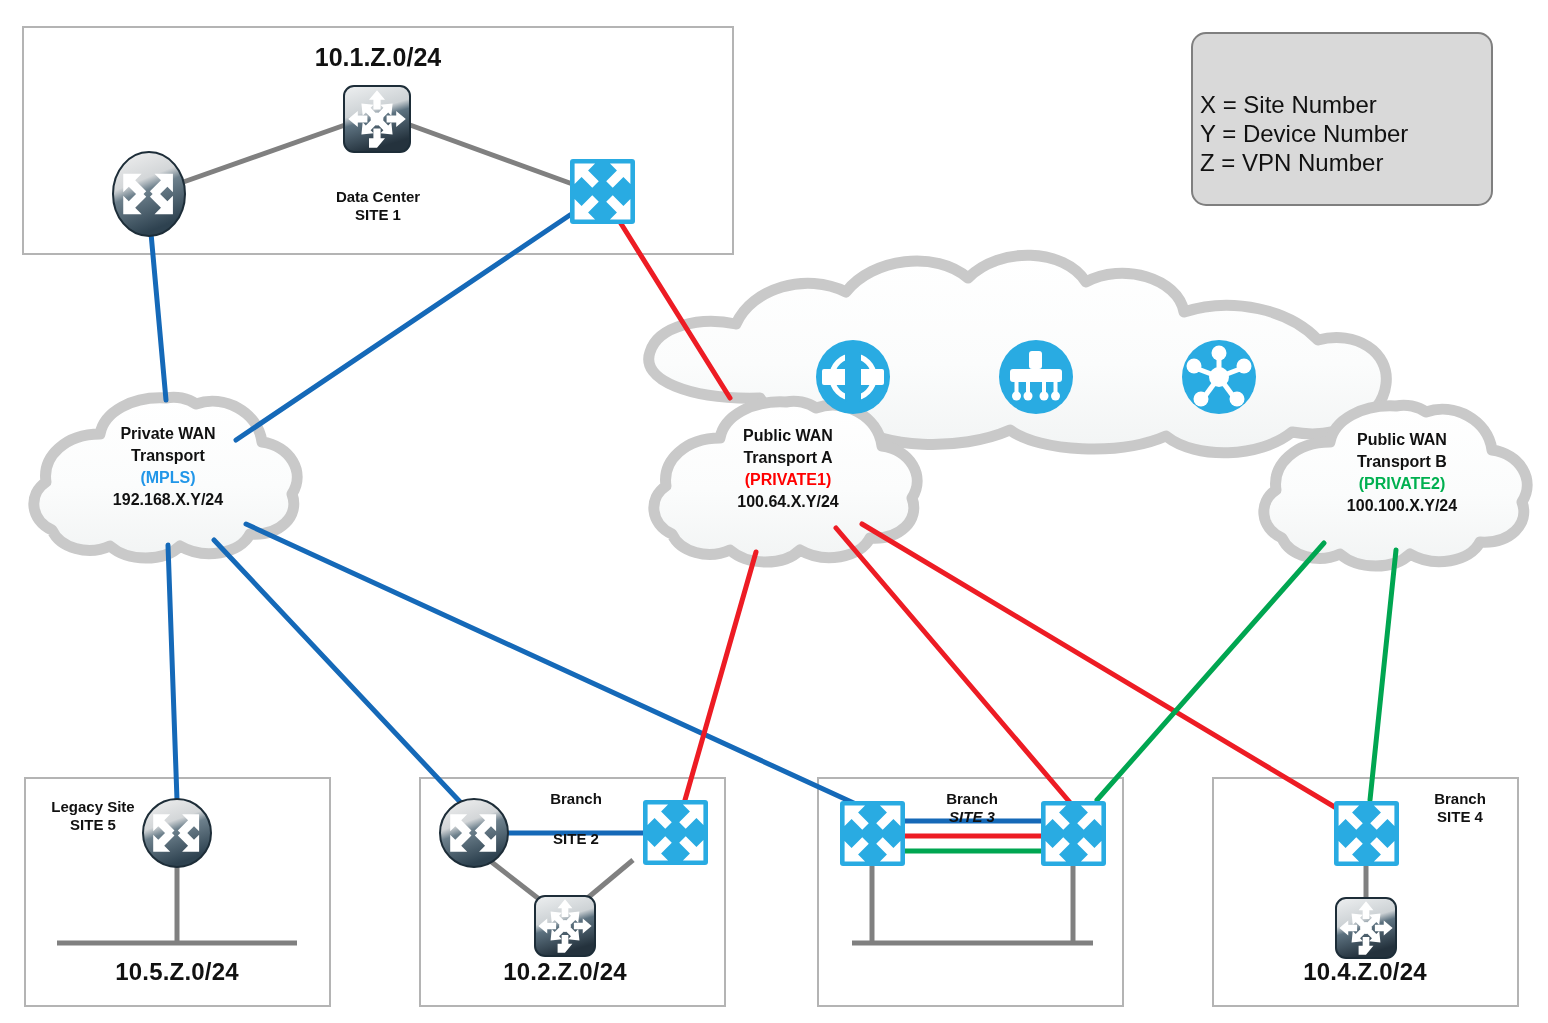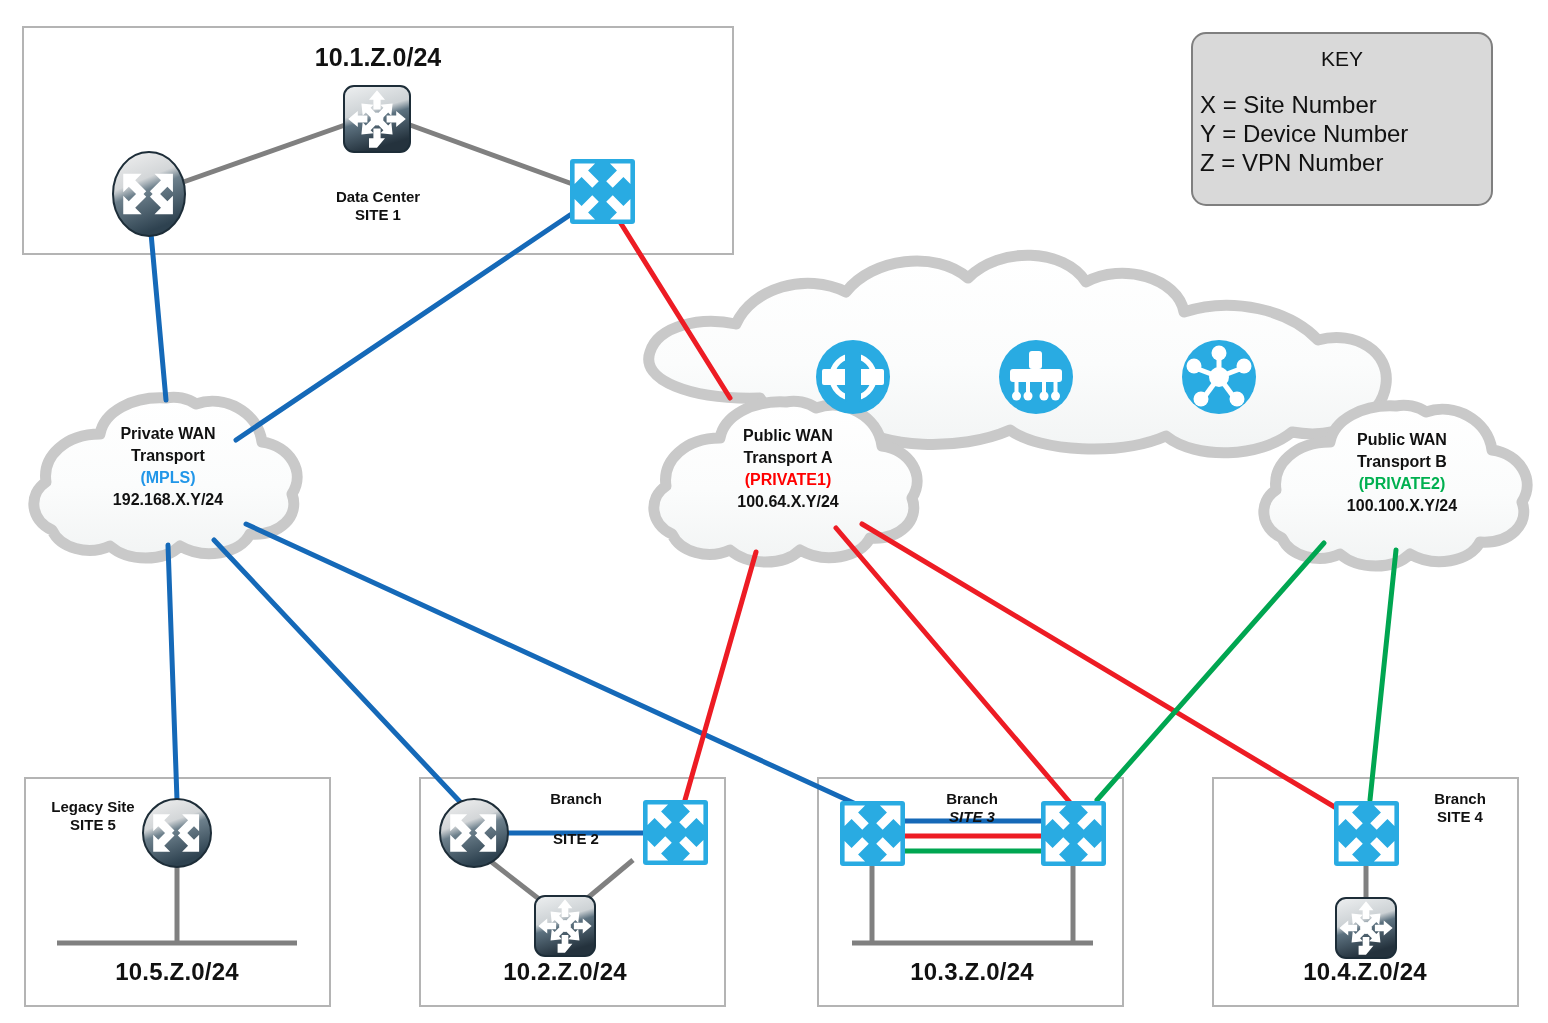--- a/index.html
+++ b/index.html
@@ -284,21 +284,20 @@
     </g>
 
     <g>
       <rect x="1336" y="898" width="60" height="60" rx="10" fill="url(#swGrad)" stroke="#1d2d38" stroke-width="2"></rect>
       <g fill="#ffffff" transform="translate(1366,928) scale(0.74)">
           <use href="#arrow8"></use>
         </g>
     </g>
   </svg>
 
-  <div class="txt key-title" style="left:1192px;top:46px;width:300px;">KEY</div>
   <div class="txt key-line" style="left:1200px;top:90px;width:292px;">X = Site Number</div>
   <div class="txt key-line" style="left:1200px;top:119px;width:292px;">Y = Device Number</div>
   <div class="txt key-line" style="left:1200px;top:148px;width:292px;">Z = VPN Number</div>
 
   <div class="txt dc-subnet" style="left:258px;top:42px;width:240px;">10.1.Z.0/24</div>
   <div class="txt site-label" style="left:283px;top:188px;width:190px;">Data Center</div>
   <div class="txt site-label" style="left:283px;top:206px;width:190px;">SITE 1</div>
 
   <div class="txt cloud-label" style="left:52px;top:424px;width:232px;">Private WAN</div>
   <div class="txt cloud-label" style="left:52px;top:446px;width:232px;">Transport</div>
@@ -318,19 +317,18 @@
   <div class="txt site-label" style="left:38px;top:798px;width:110px;">Legacy Site</div>
   <div class="txt site-label" style="left:38px;top:816px;width:110px;">SITE 5</div>
   <div class="txt subnet" style="left:57px;top:957px;width:240px;">10.5.Z.0/24</div>
 
   <div class="txt site-label" style="left:516px;top:790px;width:120px;">Branch</div>
   <div class="txt site-label" style="left:516px;top:830px;width:120px;">SITE 2</div>
   <div class="txt subnet" style="left:445px;top:957px;width:240px;">10.2.Z.0/24</div>
 
   <div class="txt site-label" style="left:912px;top:790px;width:120px;">Branch</div>
   <div class="txt site-label" style="left:912px;top:808px;width:120px;font-style:italic;">SITE 3</div>
-  <div class="txt subnet" style="left:852px;top:957px;width:240px;">10.3.Z.0/24</div>
 
   <div class="txt site-label" style="left:1405px;top:790px;width:110px;">Branch</div>
   <div class="txt site-label" style="left:1405px;top:808px;width:110px;">SITE 4</div>
   <div class="txt subnet" style="left:1245px;top:957px;width:240px;">10.4.Z.0/24</div>
 
 </div>
 
 </body></html>

